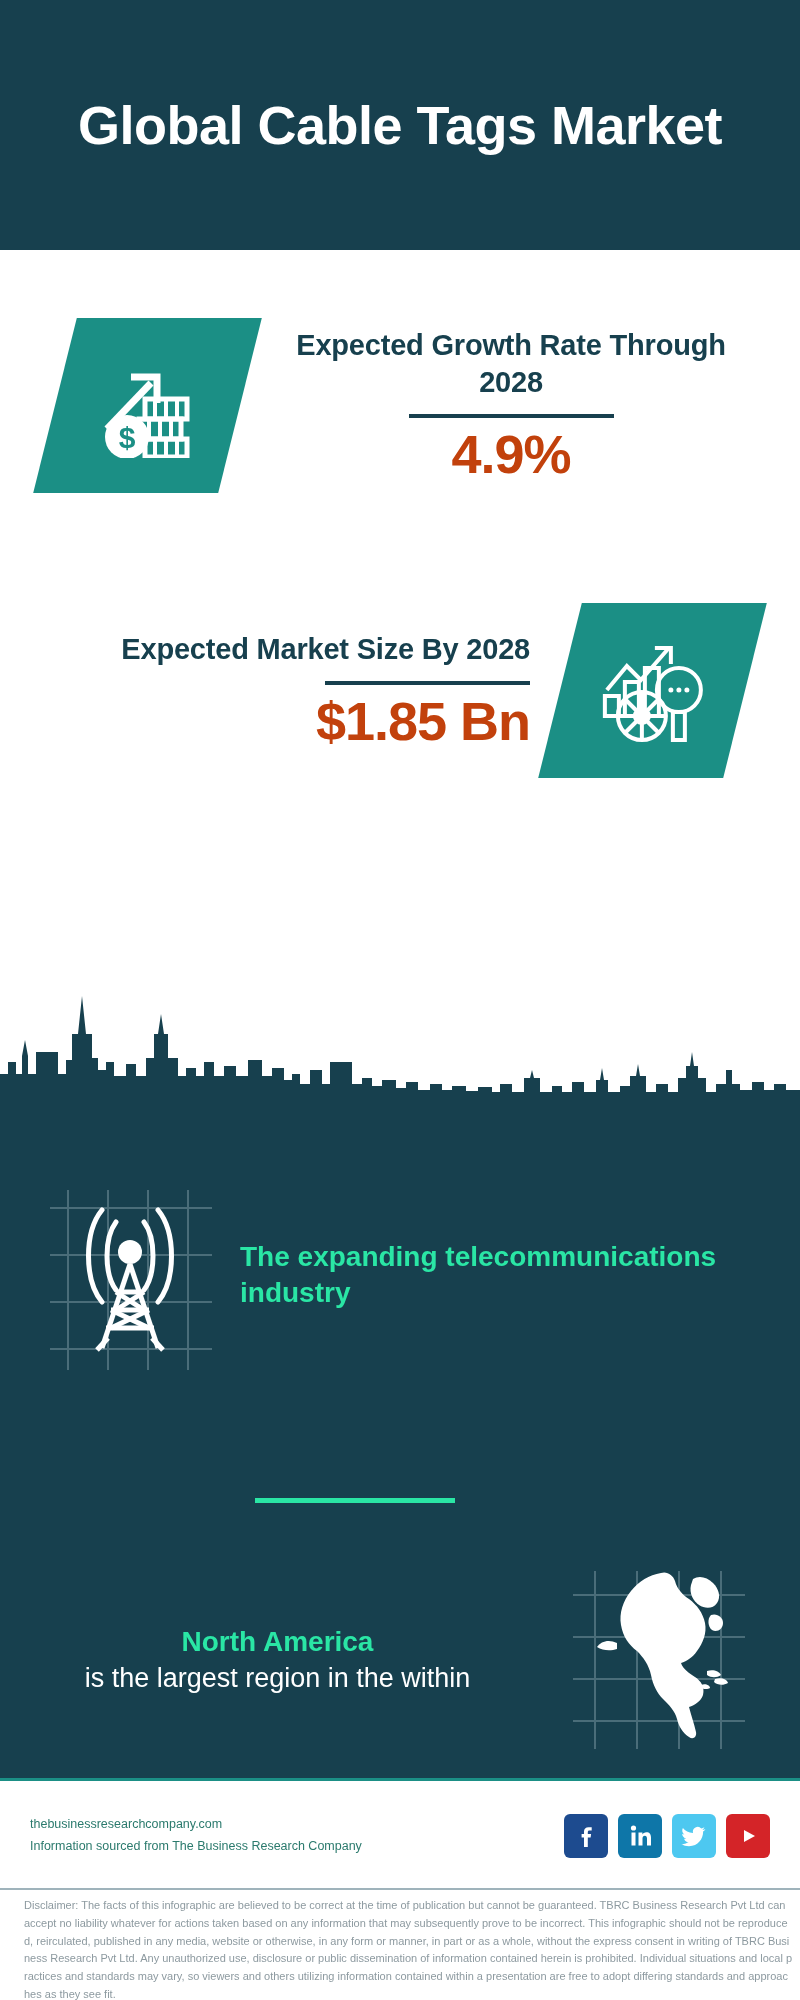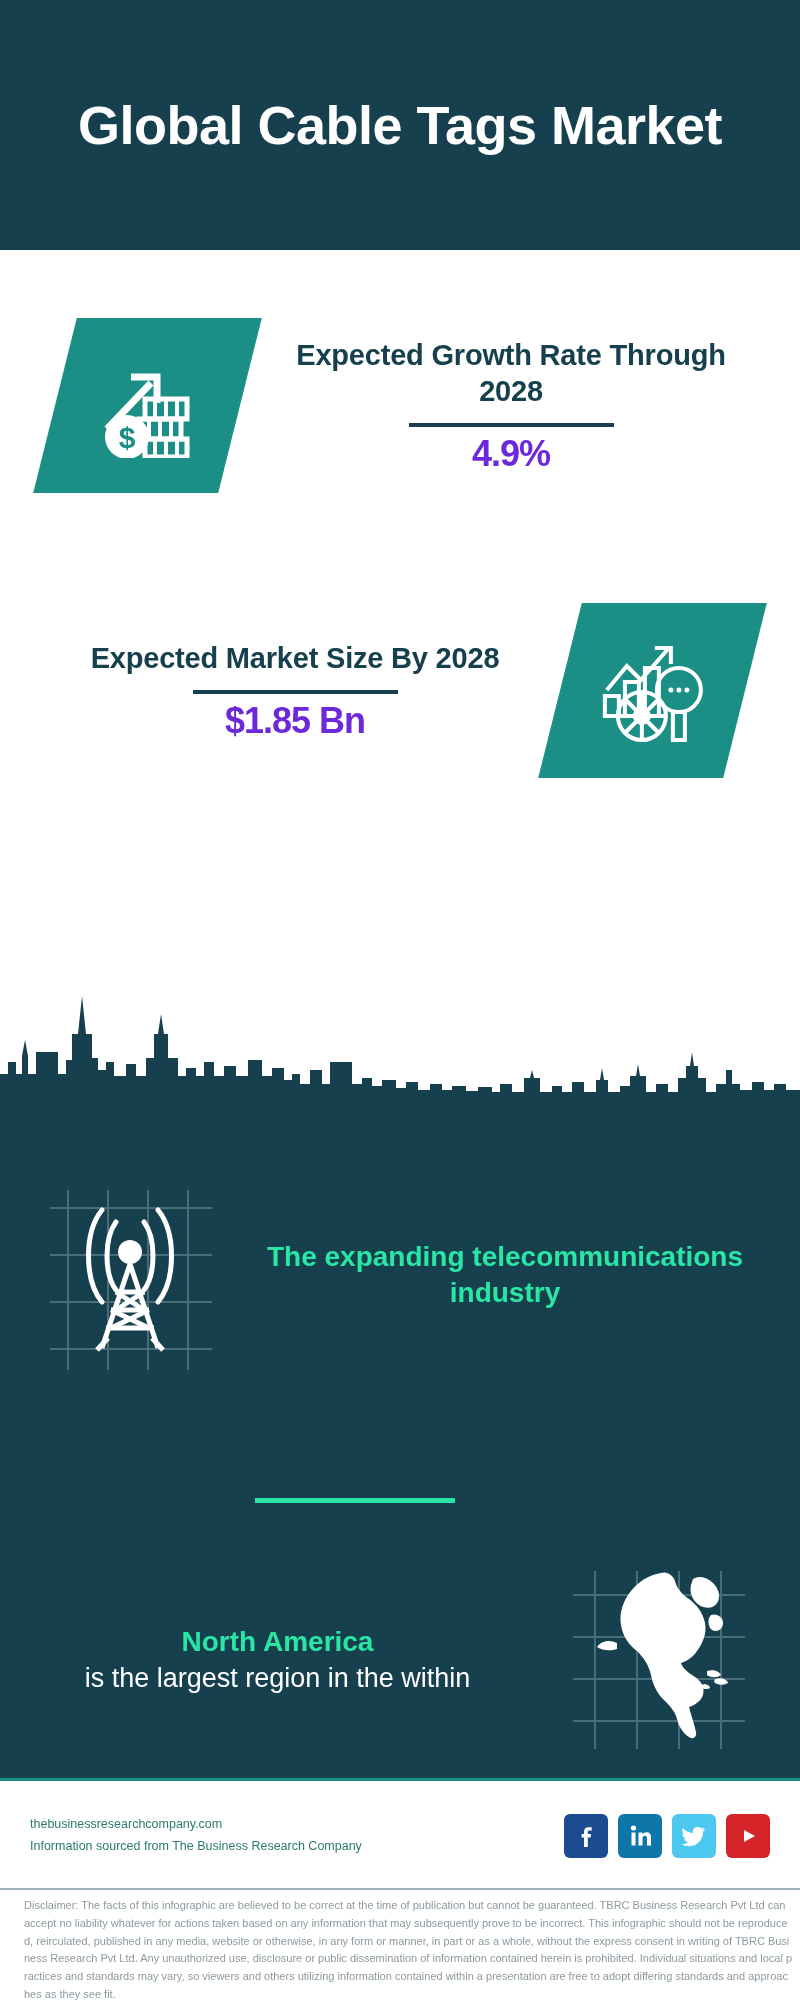--- a/index.html
+++ b/index.html
@@ -87,30 +87,30 @@
     line-height: 1.25;
     letter-spacing: -0.2px;
   }
   .stat-rule {
     width: 205px;
     height: 4px;
     background: #17404e;
     margin: 14px 0 8px 0;
   }
   .stat-value {
-    color: #6d28d9;
-    font-size: 36px;
+    color: #c2410c;
+    font-size: 54px;
     font-weight: bold;
     line-height: 1.05;
     letter-spacing: -1px;
   }
 
   .stat-1 .para-icon { margin-left: 55px; margin-right: 30px; }
   .stat-1 .stat-text { padding-right: 48px; }
-  .stat-2 .stat-text { padding-left: 60px; }
+  .stat-2 .stat-text { padding-left: 60px; align-items: flex-end; }
   .stat-2 .para-icon { margin-right: 55px; margin-left: 30px; }
 
   
   .skyline {
     position: absolute;
     left: 0; top: 990px;
     width: 800px; height: 110px;
     display: block;
   }
 
@@ -130,21 +130,21 @@
     align-items: center;
   }
   .driver-icon-wrap {
     width: 190px; height: 210px;
     margin-left: 40px; margin-right: 10px;
     flex: 0 0 auto;
     position: relative;
   }
   .driver-copy {
     flex: 1 1 auto;
-    text-align: center;
+    text-align: left;
     padding-right: 30px;
   }
   .hl {
     color: #2ae6a5;
     font-size: 28px;
     font-weight: bold;
     line-height: 1.3;
     display: block;
   }
   .sub {

